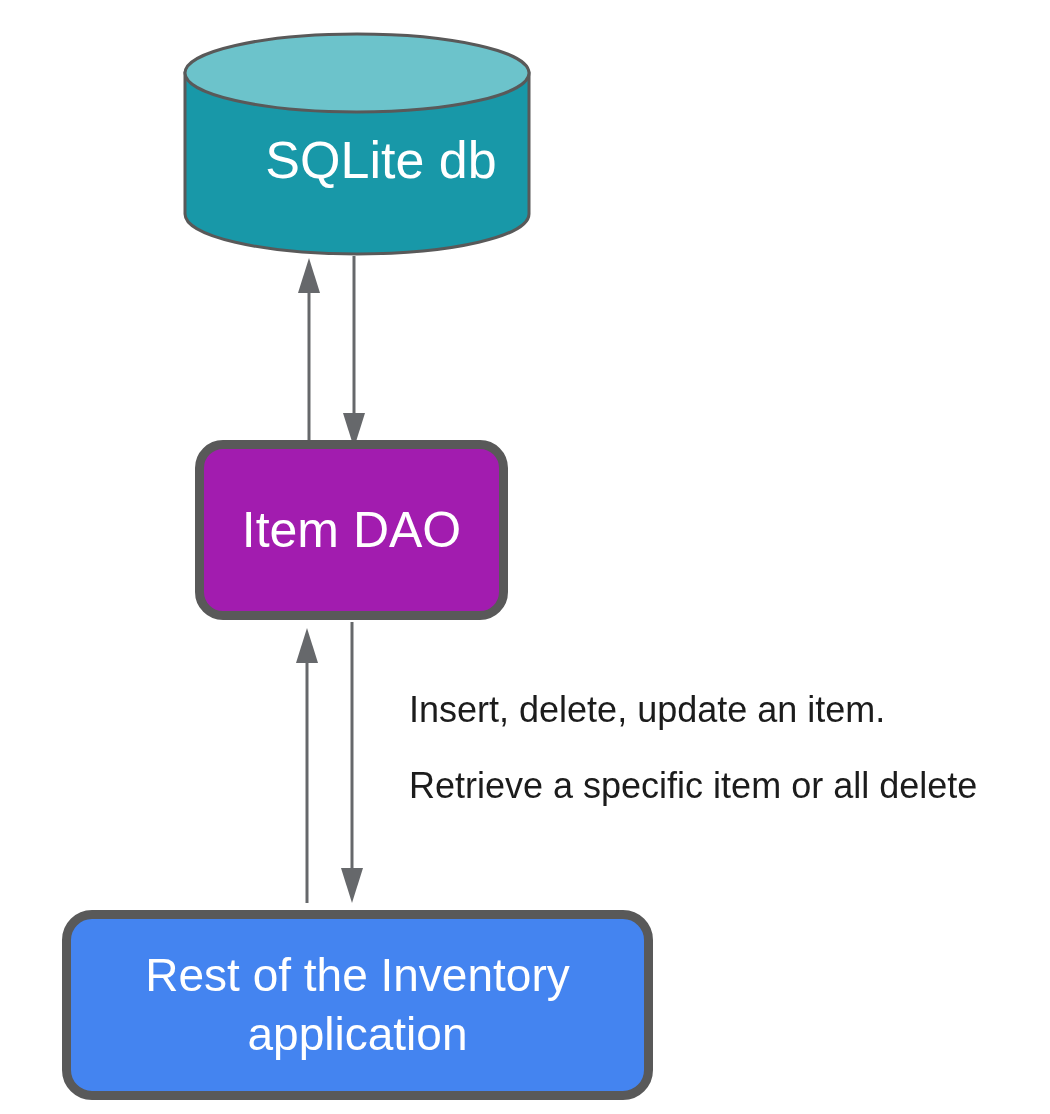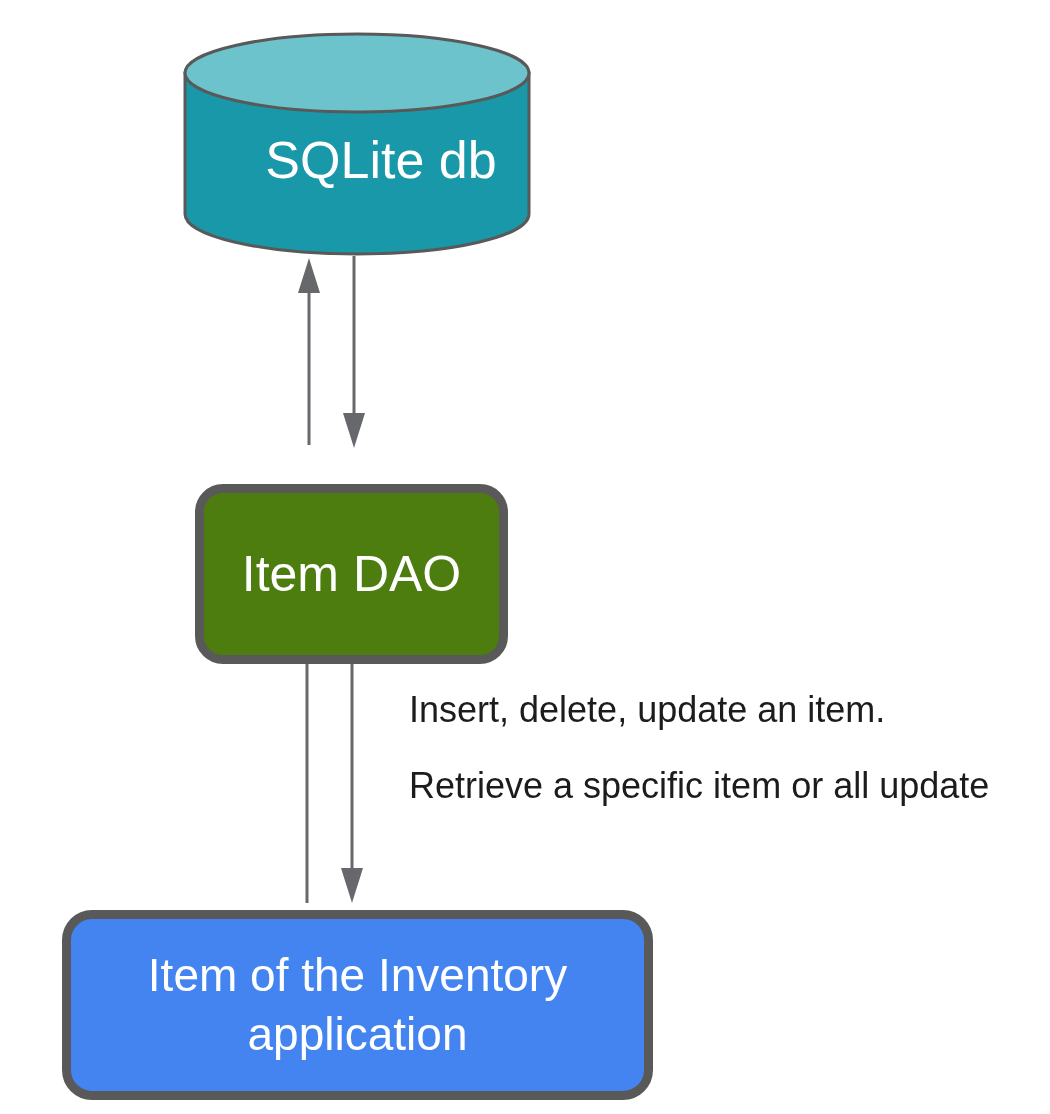--- a/index.html
+++ b/index.html
@@ -105,26 +105,26 @@
       <polygon points="307,628 296,663 318,663" stroke="none"></polygon>
     </g>
     <g stroke="#66686b" fill="#66686b">
       <line x1="352" y1="622" x2="352" y2="870" stroke-width="3"></line>
       <polygon points="352,903 341,868 363,868" stroke="none"></polygon>
     </g>
   </svg>
 
   <div class="node-label db-label">SQLite db</div>
 
-  <div class="box dao-box" style="background-color: #4d7c0f; margin-top: 44px;">
+  <div class="box dao-box" style="background-color: #a21caf;">
     <span>Item DAO</span>
   </div>
 
   <div class="box rest-box" style="background-color: rgb(68, 132, 240);">
-    <span>Item of the Inventory application</span>
+    <span>Rest of the Inventory application</span>
   </div>
 
   <div class="annotation">
     <p class="line">Insert, delete, update an item.</p>
-    <p class="line">Retrieve a specific item or all update</p>
+    <p class="line">Retrieve a specific item or all delete</p>
   </div>
 
 </div>
 
 </body></html>

